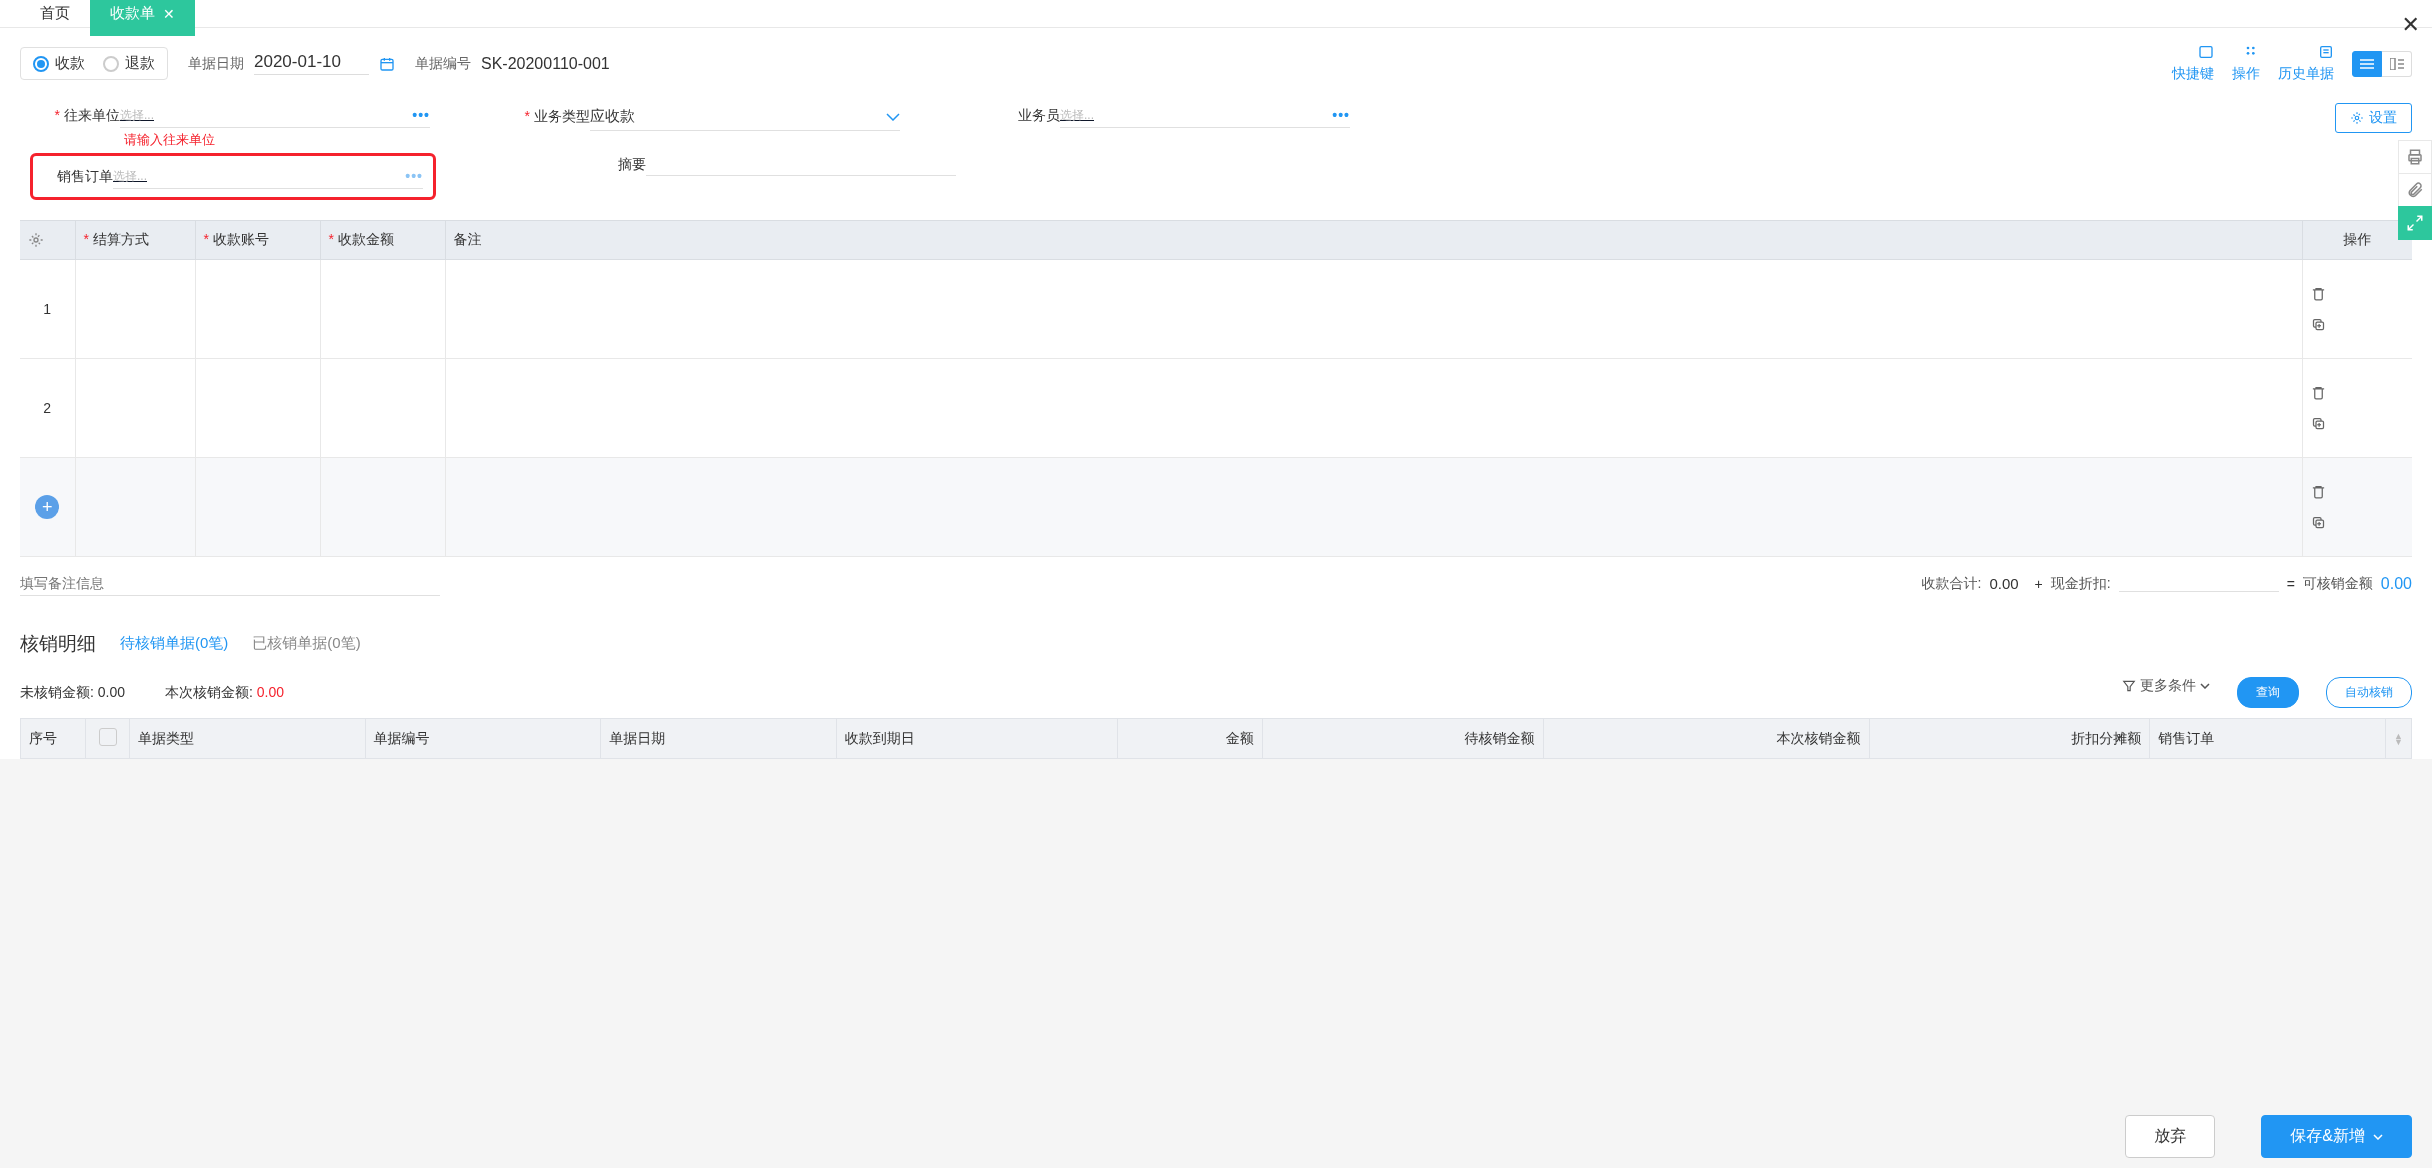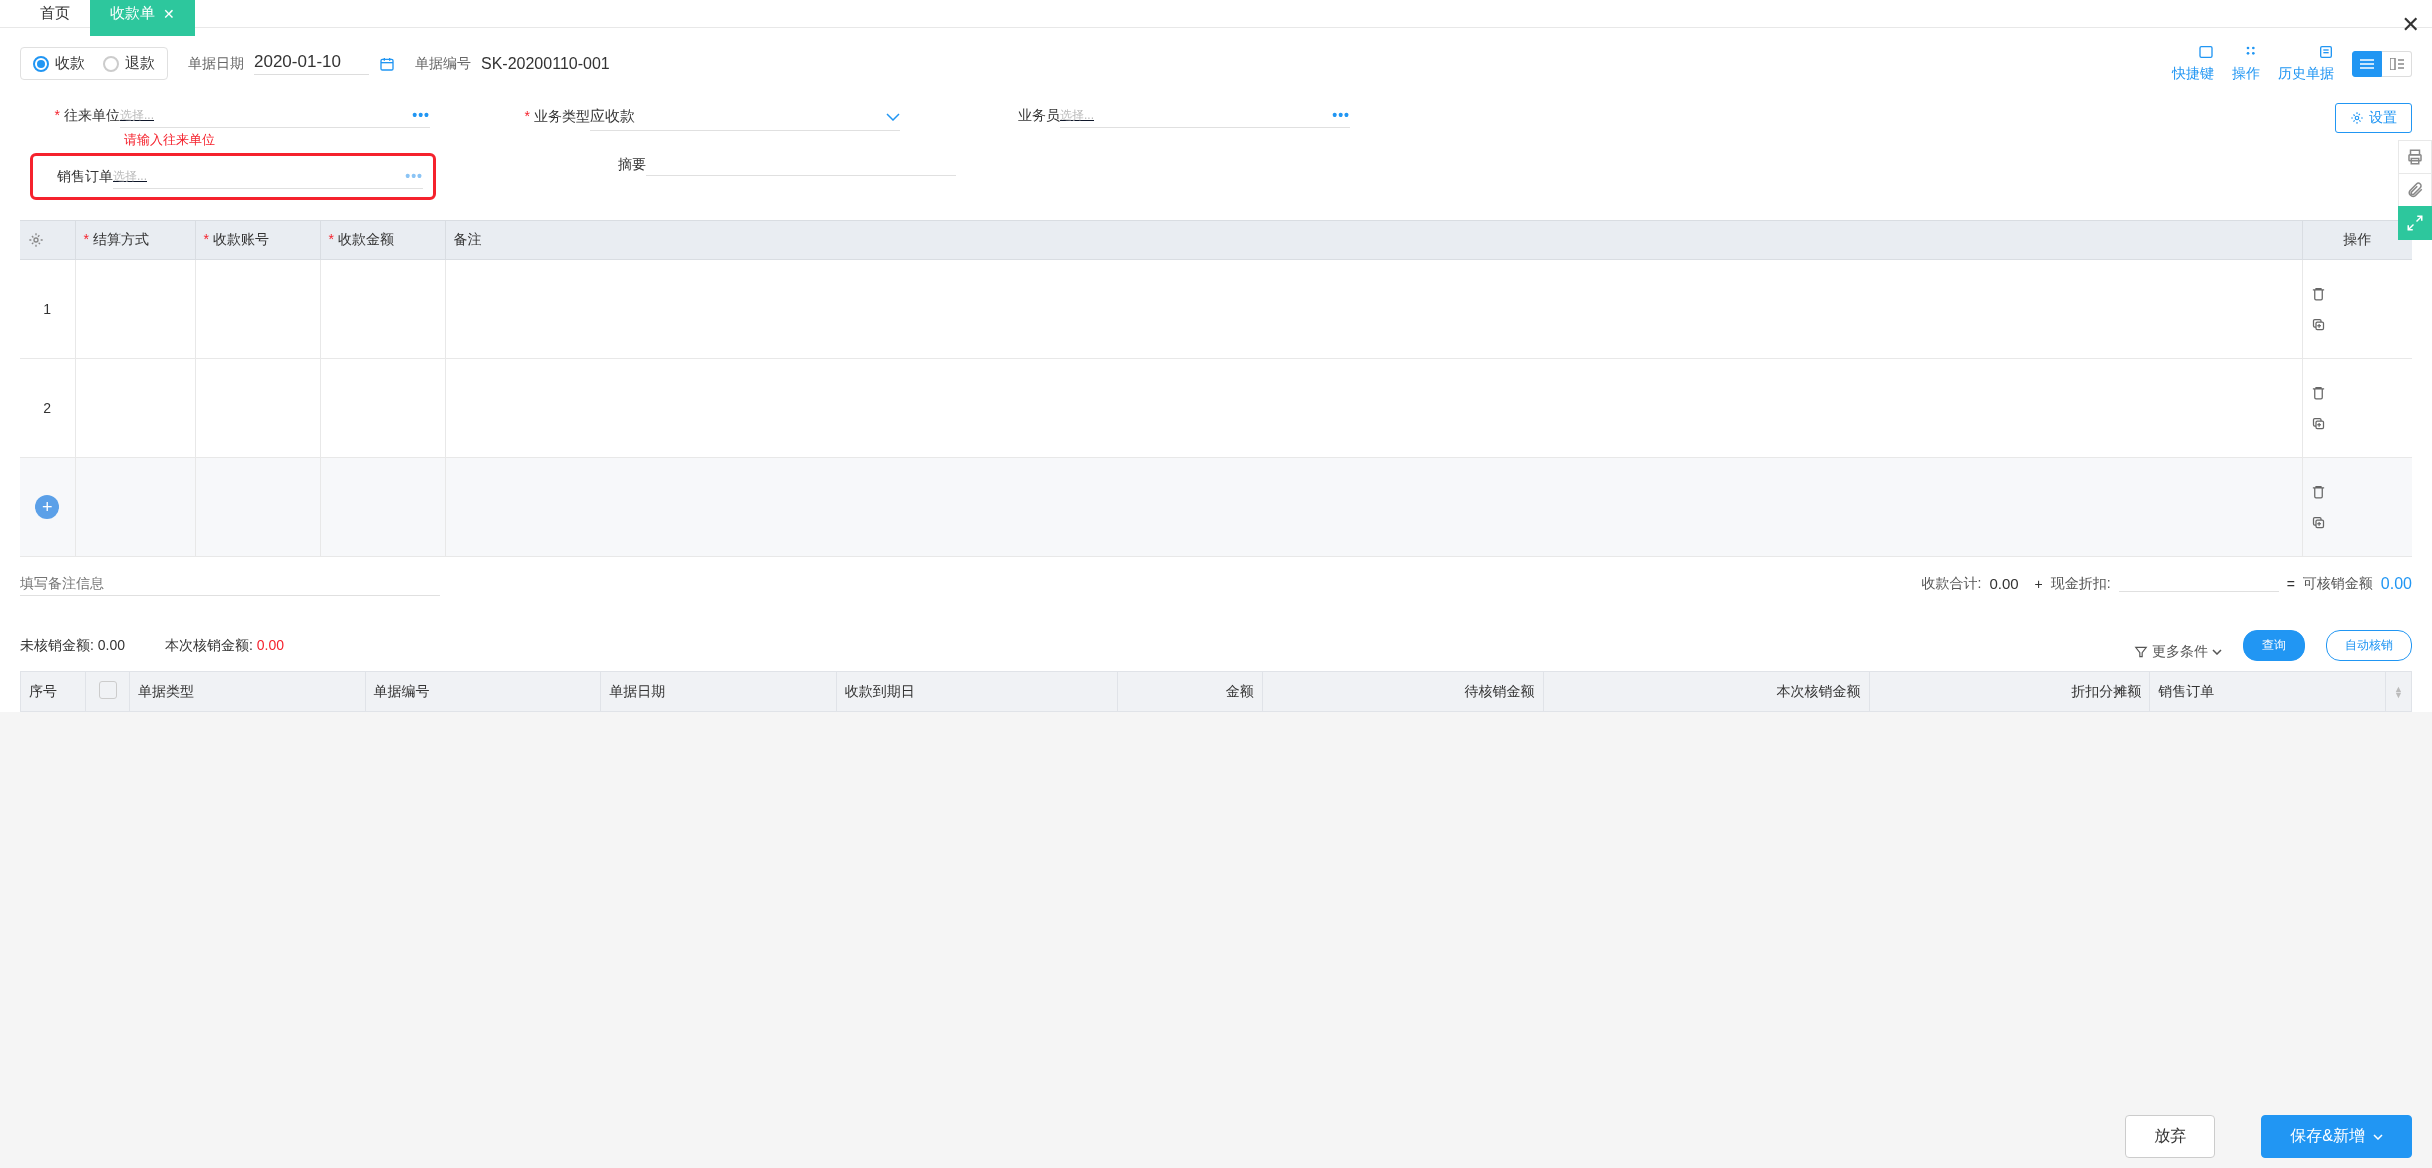--- a/index.html
+++ b/index.html
@@ -86,21 +86,21 @@
     .writeoff-section { margin-top: 20px; }
     .writeoff-header { display: flex; align-items: center; gap: 24px; margin-bottom: 20px; }
     .writeoff-title { font-size: 19px; color: #333; }
     .writeoff-tab { font-size: 15px; cursor: pointer; padding: 4px 0; }
     .writeoff-tab.active { color: #2196f3; }
     .writeoff-tab.inactive { color: #888; }
     
     .writeoff-controls { display: flex; align-items: center; margin-bottom: 10px; }
     .wc-left { display: flex; align-items: center; gap: 40px; font-size: 14px; }
     .red-amount { color: #f5222d; }
-    .wc-right { margin-left: auto; display: flex; align-items: flex-end; gap: 21px; }
+    .wc-right { margin-left: auto; display: flex; align-items: flex-start; gap: 27px; }
     .more-filter { display: flex; align-items: center; gap: 4px; cursor: pointer; color: #555; }
     .btn { border: 1px solid #ddd; padding: 6px 18px; border-radius: 14px; cursor: pointer; font-size: 12px; background: #fff; }
     .btn-primary { background: #2196f3; color: #fff; border-color: #2196f3; }
     .btn-secondary { color: #2196f3; border-color: #2196f3; }
     
     
     .writeoff-table { width: 100%; border-collapse: collapse; border-radius: 12px; }
     .writeoff-table th { background: #f0f2f5; border: 1px solid #e0e3e8; padding: 9px 8px; font-weight: normal; font-size: 14px; text-align: left; }
     .writeoff-table th.num-col { text-align: right; }
     .writeoff-table .check-col { width: 44px; text-align: center; }
@@ -354,20 +354,25 @@
         <span>+</span>
         <span class="summary-label">现金折扣:</span>
         <input class="discount-input" style="">
         <span>=</span>
         <span class="summary-label">可核销金额</span>
         <span class="verify-amount">0.00</span>
       </div>
     </div>
 
     <div class="writeoff-section">
+      <div class="writeoff-header">
+        <span class="writeoff-title">核销明细</span>
+        <span class="writeoff-tab active">待核销单据(0笔)</span>
+        <span class="writeoff-tab inactive">已核销单据(0笔)</span>
+      </div>
 
       <div class="writeoff-controls">
         <div class="wc-left">
           <span>
             <span>未核销金额:</span>
             <span>0.00</span>
           </span>
           <span>
             <span>本次核销金额:</span>
             <span class="red-amount">0.00</span>

